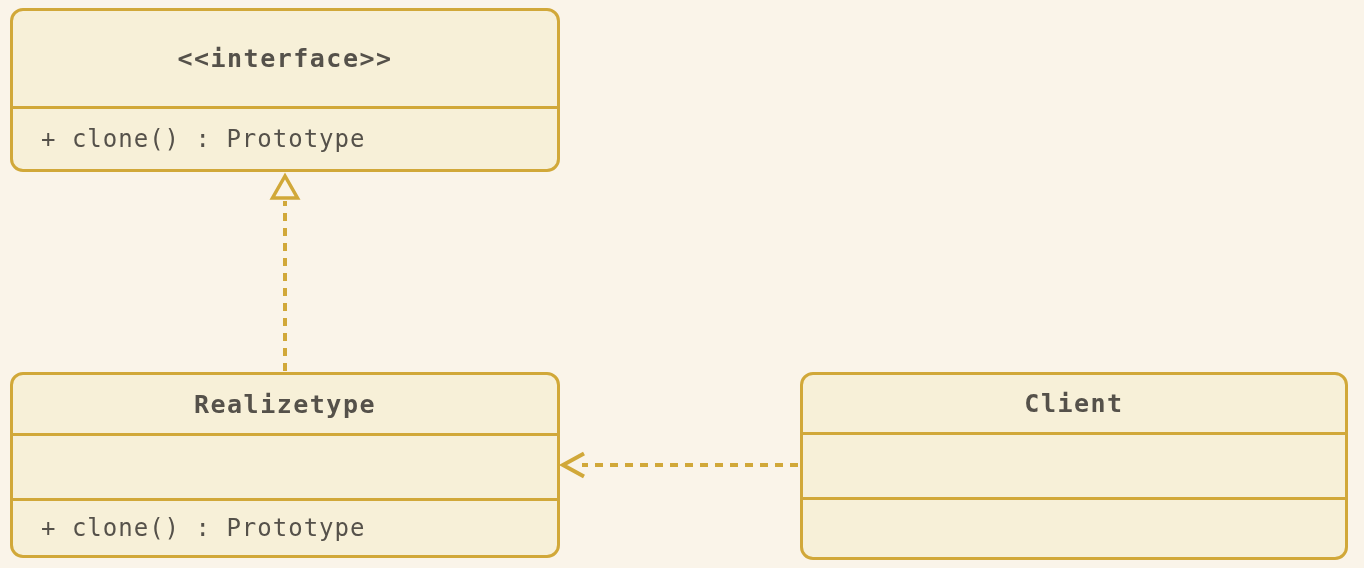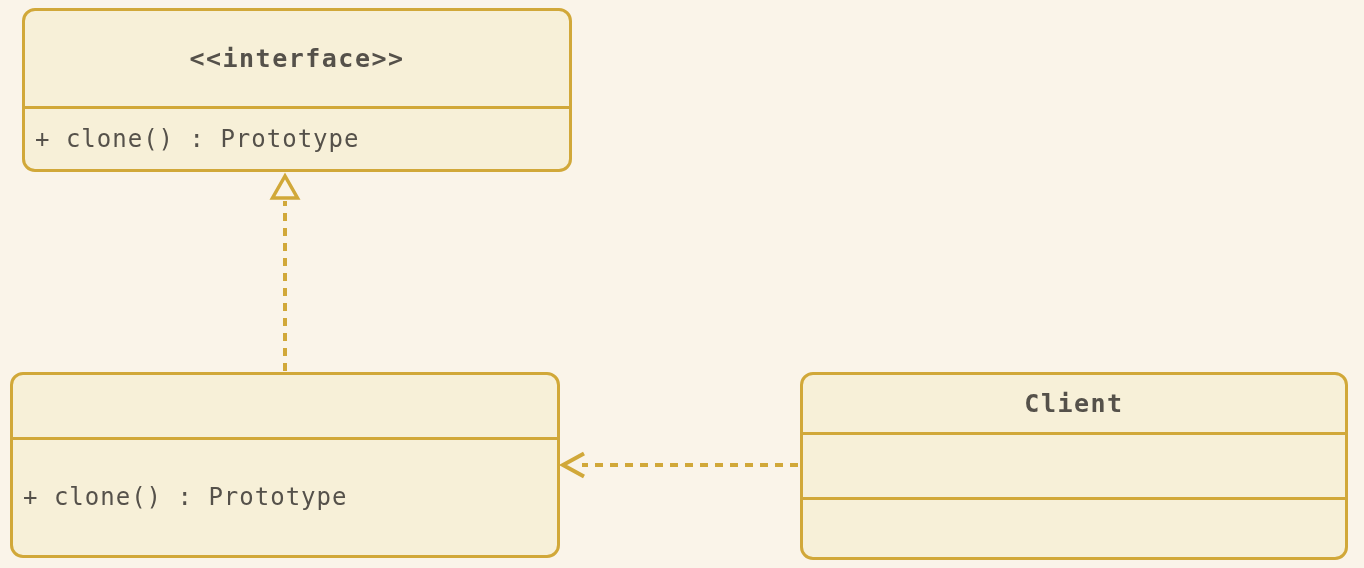--- a/index.html
+++ b/index.html
@@ -49,30 +49,30 @@
   .stereotype, .class-name {
     font-weight: bold;
     font-size: 25px;
     letter-spacing: 1.5px;
     line-height: 1;
   }
   .members {
     display: flex;
     flex-direction: column;
     justify-content: center;
-    padding-left: 10px;
+    padding-left: 28px;
   }
   .member {
     font-size: 24px;
     letter-spacing: 1px;
     line-height: 1.2;
     white-space: pre;
   }
   
-  #box-prototype   { left: 22px;  top: 8px;   width: 550px; height: 164px; }
+  #box-prototype   { left: 10px;  top: 8px;   width: 550px; height: 164px; }
   #box-prototype   .header        { height: 98px; }
   #box-prototype   .members       { flex: 1 1 auto; }
   #box-realizetype { left: 10px;  top: 372px; width: 550px; height: 186px; }
   #box-realizetype .header        { height: 61px; }
   #box-realizetype .attributes    { height: 65px; }
   #box-realizetype .members       { flex: 1 1 auto; }
   #box-client      { left: 800px; top: 372px; width: 548px; height: 188px; }
   #box-client      .header        { height: 60px; }
   #box-client      .attributes    { height: 65px; }
   #box-client      .members       { flex: 1 1 auto; }
@@ -114,20 +114,23 @@
   <div class="uml-class" id="box-prototype">
     <div class="compartment header divided">
       <div class="stereotype">&lt;&lt;interface&gt;&gt;</div>
     </div>
     <div class="compartment members">
       <div class="member">+ clone() : Prototype</div>
     </div>
   </div>
 
   <div class="uml-class" id="box-realizetype">
+    <div class="compartment header divided">
+      <div class="class-name">Realizetype</div>
+    </div>
     <div class="compartment attributes divided"></div>
     <div class="compartment members">
       <div class="member">+ clone() : Prototype</div>
     </div>
   </div>
 
   <div class="uml-class" id="box-client">
     <div class="compartment header divided">
       <div class="class-name">Client</div>
     </div>

